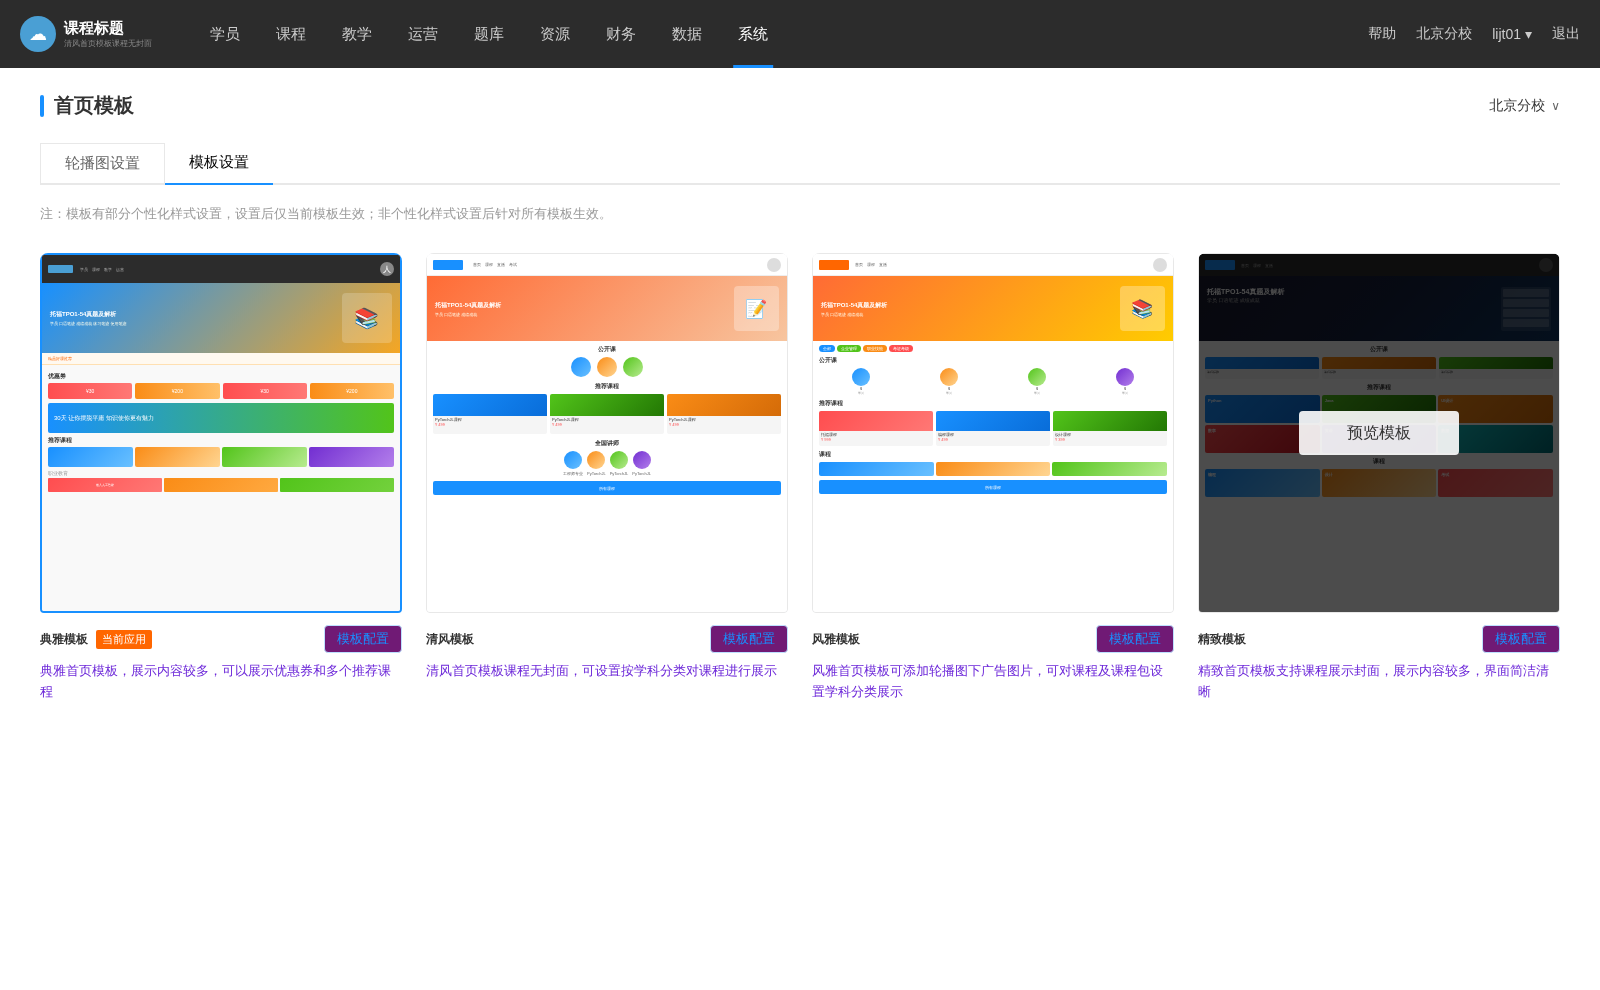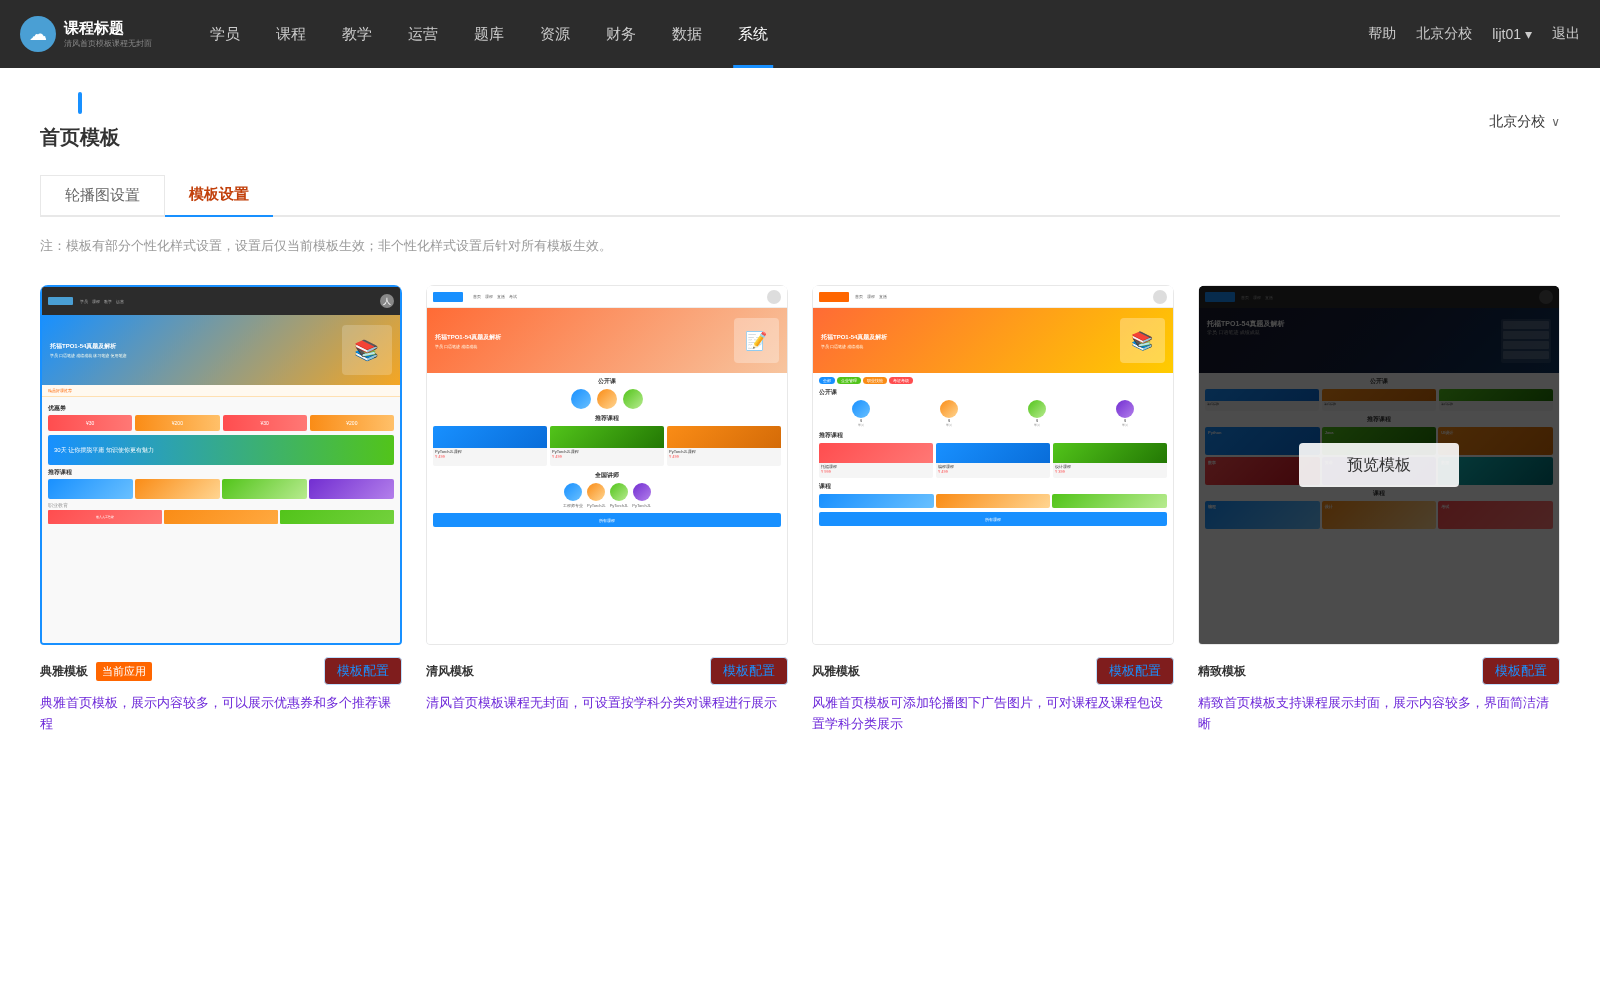--- a/index.html
+++ b/index.html
@@ -93,21 +93,20 @@
     .page-header {
       display: flex;
       justify-content: space-between;
       align-items: center;
       margin-bottom: 24px;
     }
     .page-title-wrap {
       display: flex;
       align-items: center;
       gap: 10px;
-      flex-direction: column;
     }
     .page-title-bar {
       width: 4px;
       height: 22px;
       background: #1890ff;
       border-radius: 2px;
     }
     .page-title {
       font-size: 20px;
       font-weight: bold;
@@ -130,23 +129,23 @@
     }
     .tab {
       padding: 10px 24px;
       font-size: 15px;
       color: #666;
       cursor: pointer;
       border-bottom: 2px solid transparent;
       margin-bottom: -2px;
     }
     .tab.active {
-      color: #c2410c;
+      color: #000000;
       border-bottom: 2px solid #1890ff;
-      font-weight: 700;
+      font-weight: 400;
     }
     .tab:not(.active) {
       border: 1px solid #e8e8e8;
       border-bottom: 2px solid #e8e8e8;
       margin-bottom: -2px;
       text-align: center;
     }
 
     
     .note {
@@ -238,21 +237,21 @@
       color: #333;
     }
     .current-badge {
       background: #ff6600;
       color: #fff;
       font-size: 11px;
       padding: 2px 6px;
       border-radius: 2px;
     }
     .config-btn {
-      background: #7f1d1d;
+      background: #701a75;
       color: #1890ff;
       border: 1px solid #bde0ff;
       border-radius: 4px;
       padding: 4px 12px;
       font-size: 13px;
       cursor: pointer;
     }
     .template-desc {
       font-size: 13px;
       color: #6d28d9;

